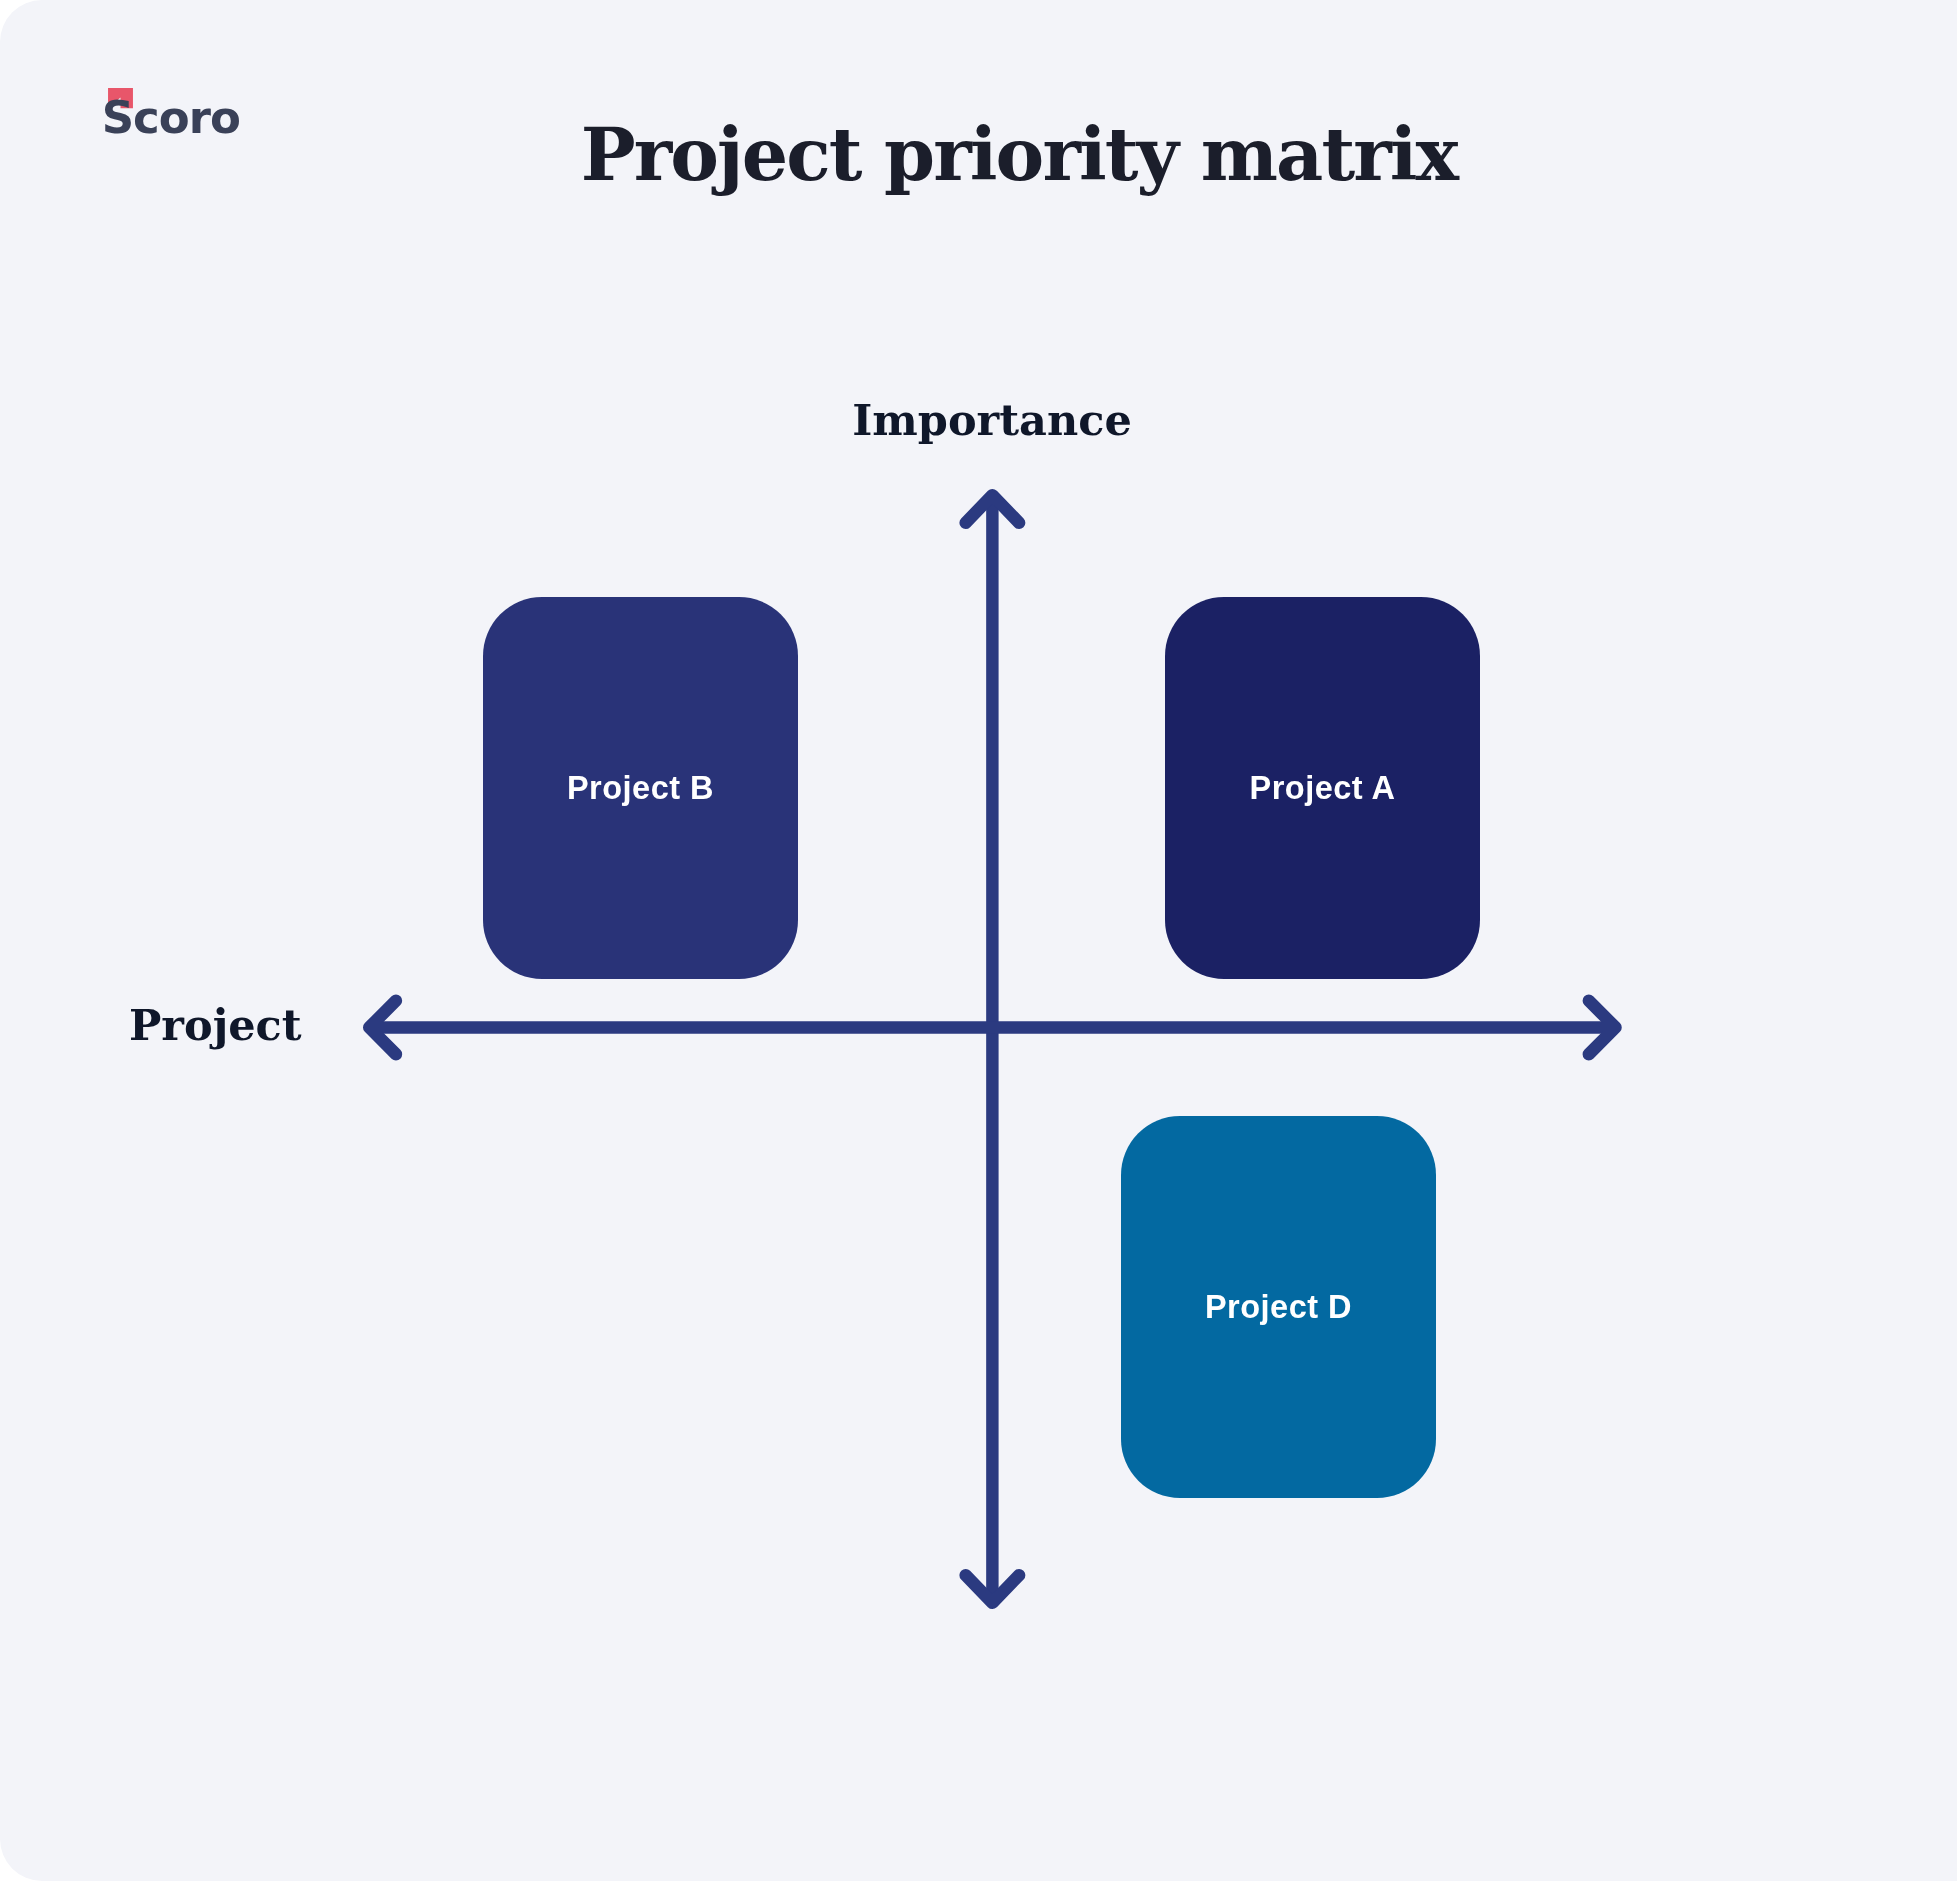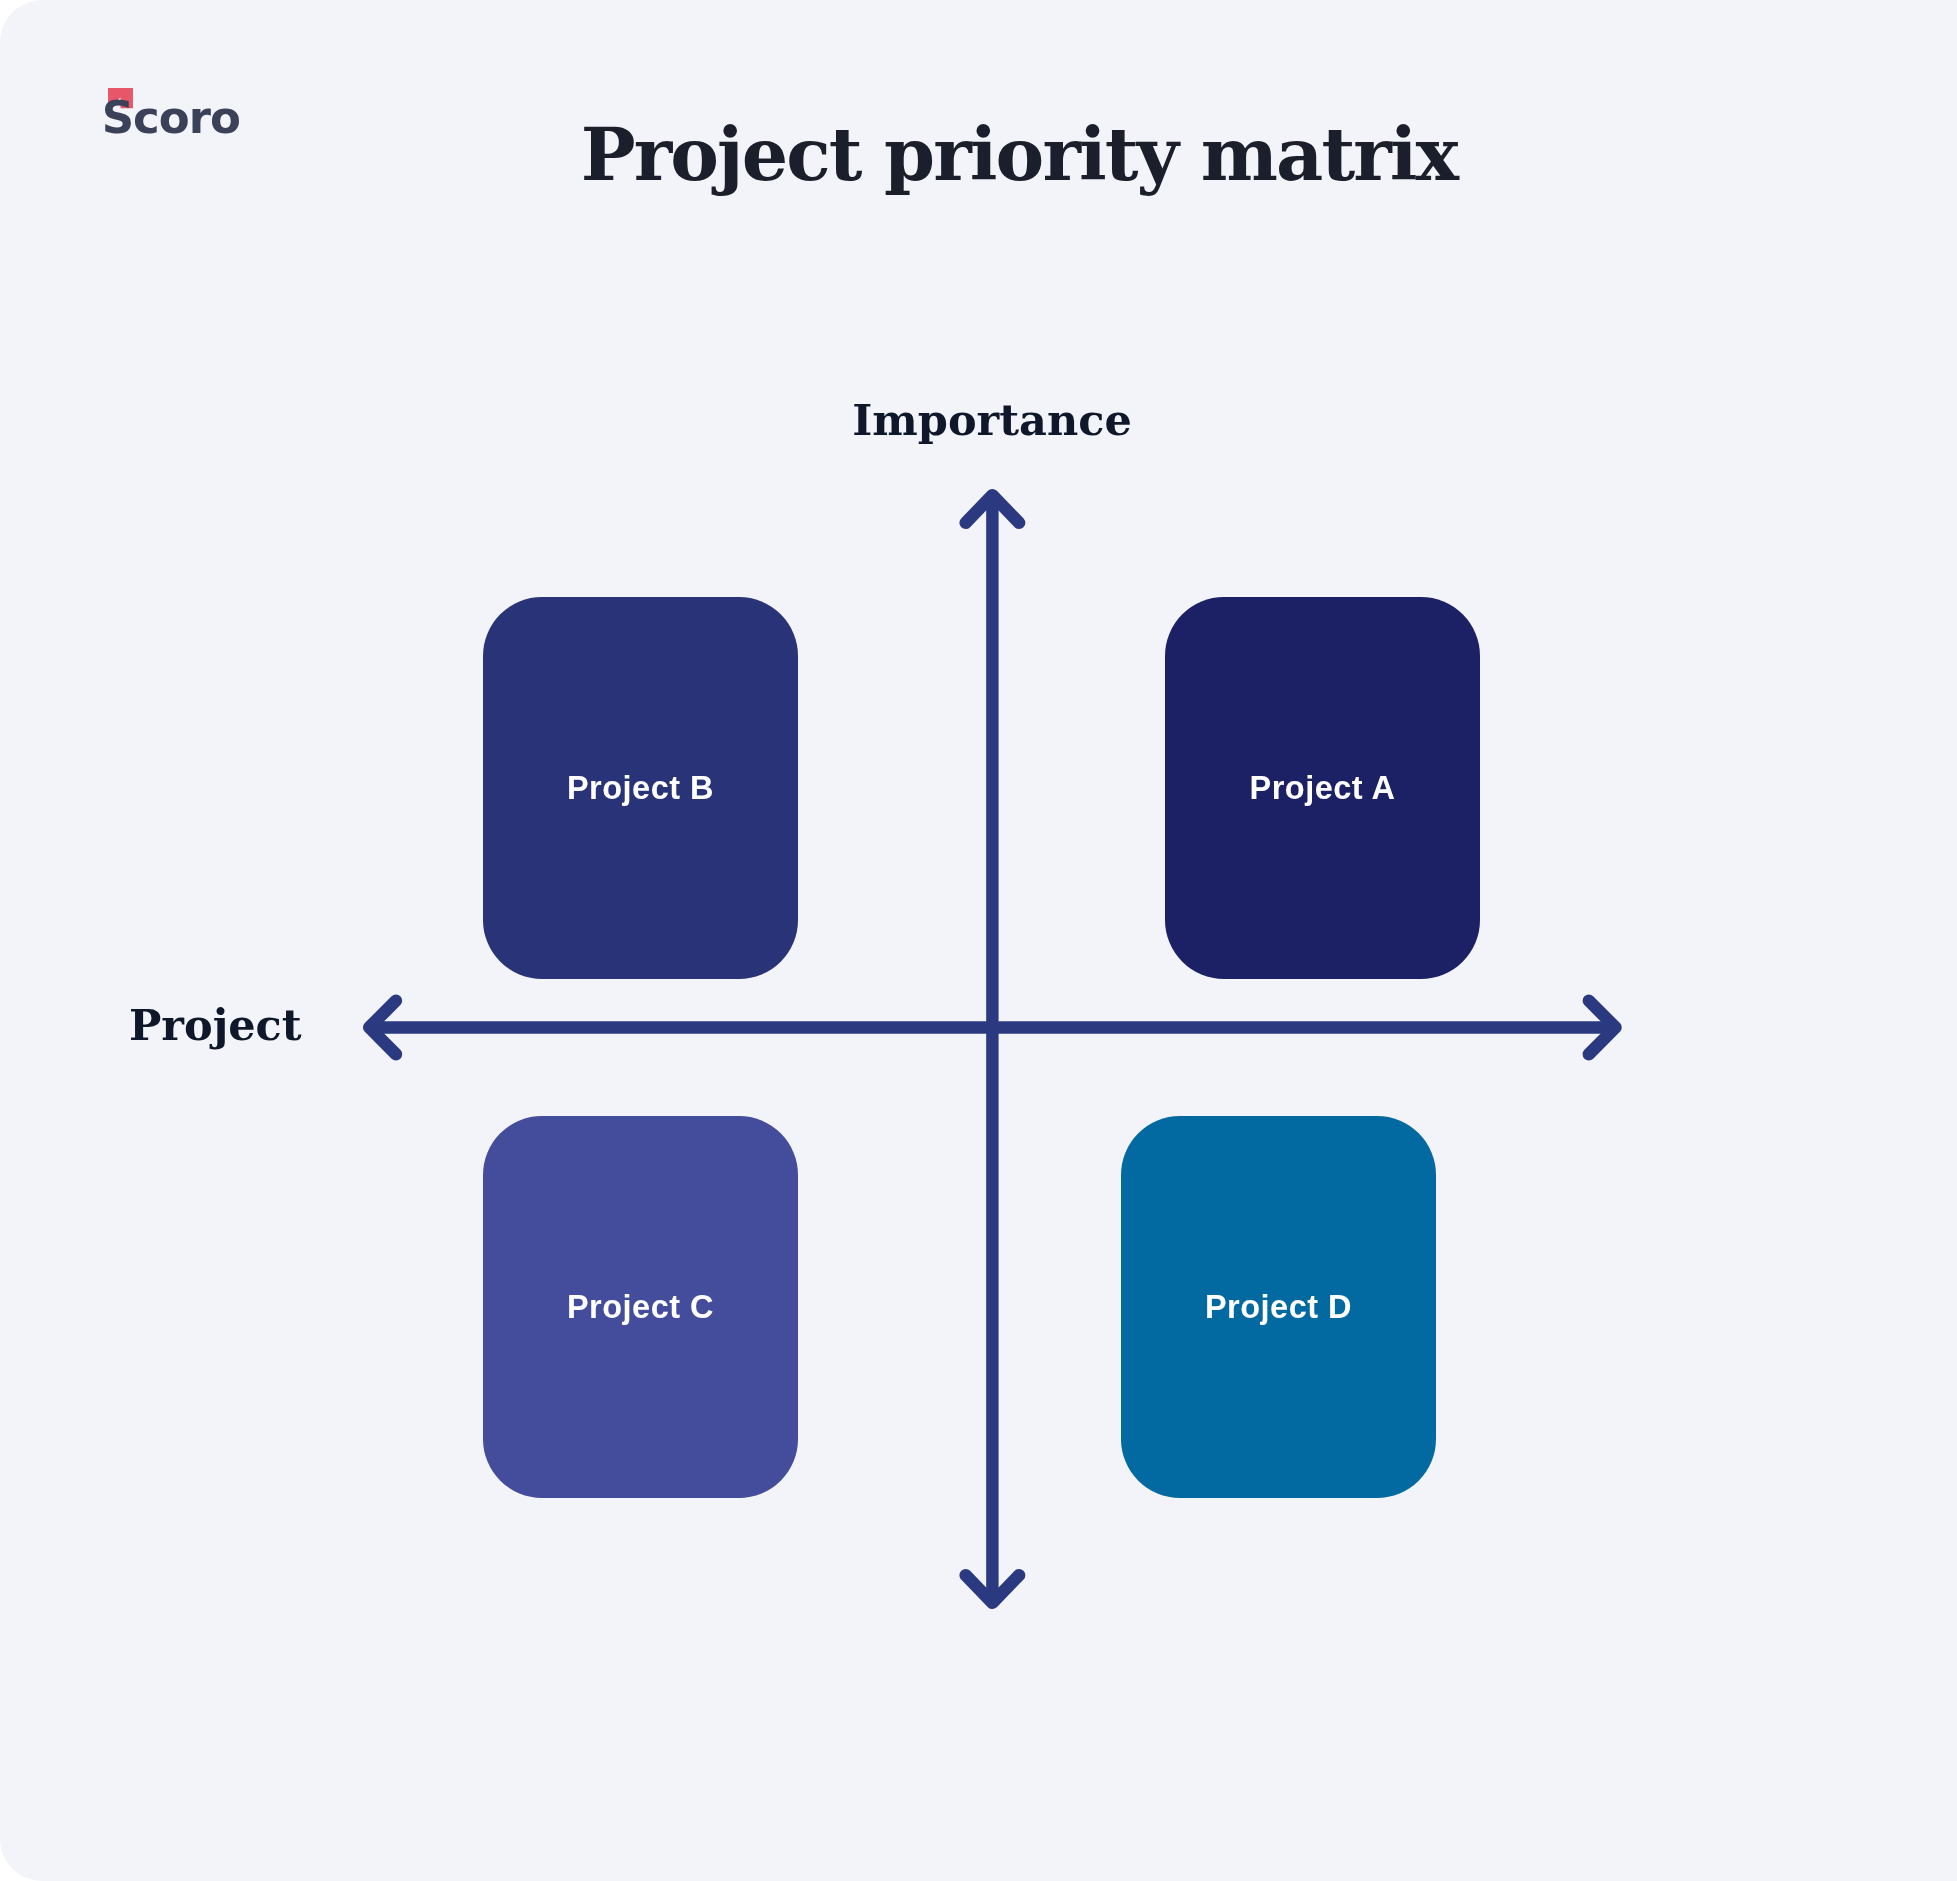--- a/index.html
+++ b/index.html
@@ -147,22 +147,19 @@
   </svg>
 
   <div class="quad top-left" style="background: rgb(41, 51, 120);">
     <span class="quad-label">Project B</span>
   </div>
 
   <div class="quad top-right" style="background: rgb(27, 33, 100);">
     <span class="quad-label">Project A</span>
   </div>
 
-  <div class="quad bottom-left" style="background: rgb(67, 77, 156);">
-    <span class="quad-label">Project C</span>
-  </div>
 
   <div class="quad bottom-right" style="background: #0369a1;">
     <span class="quad-label">Project D</span>
   </div>
 
 </div>
 
 
 </body></html>

